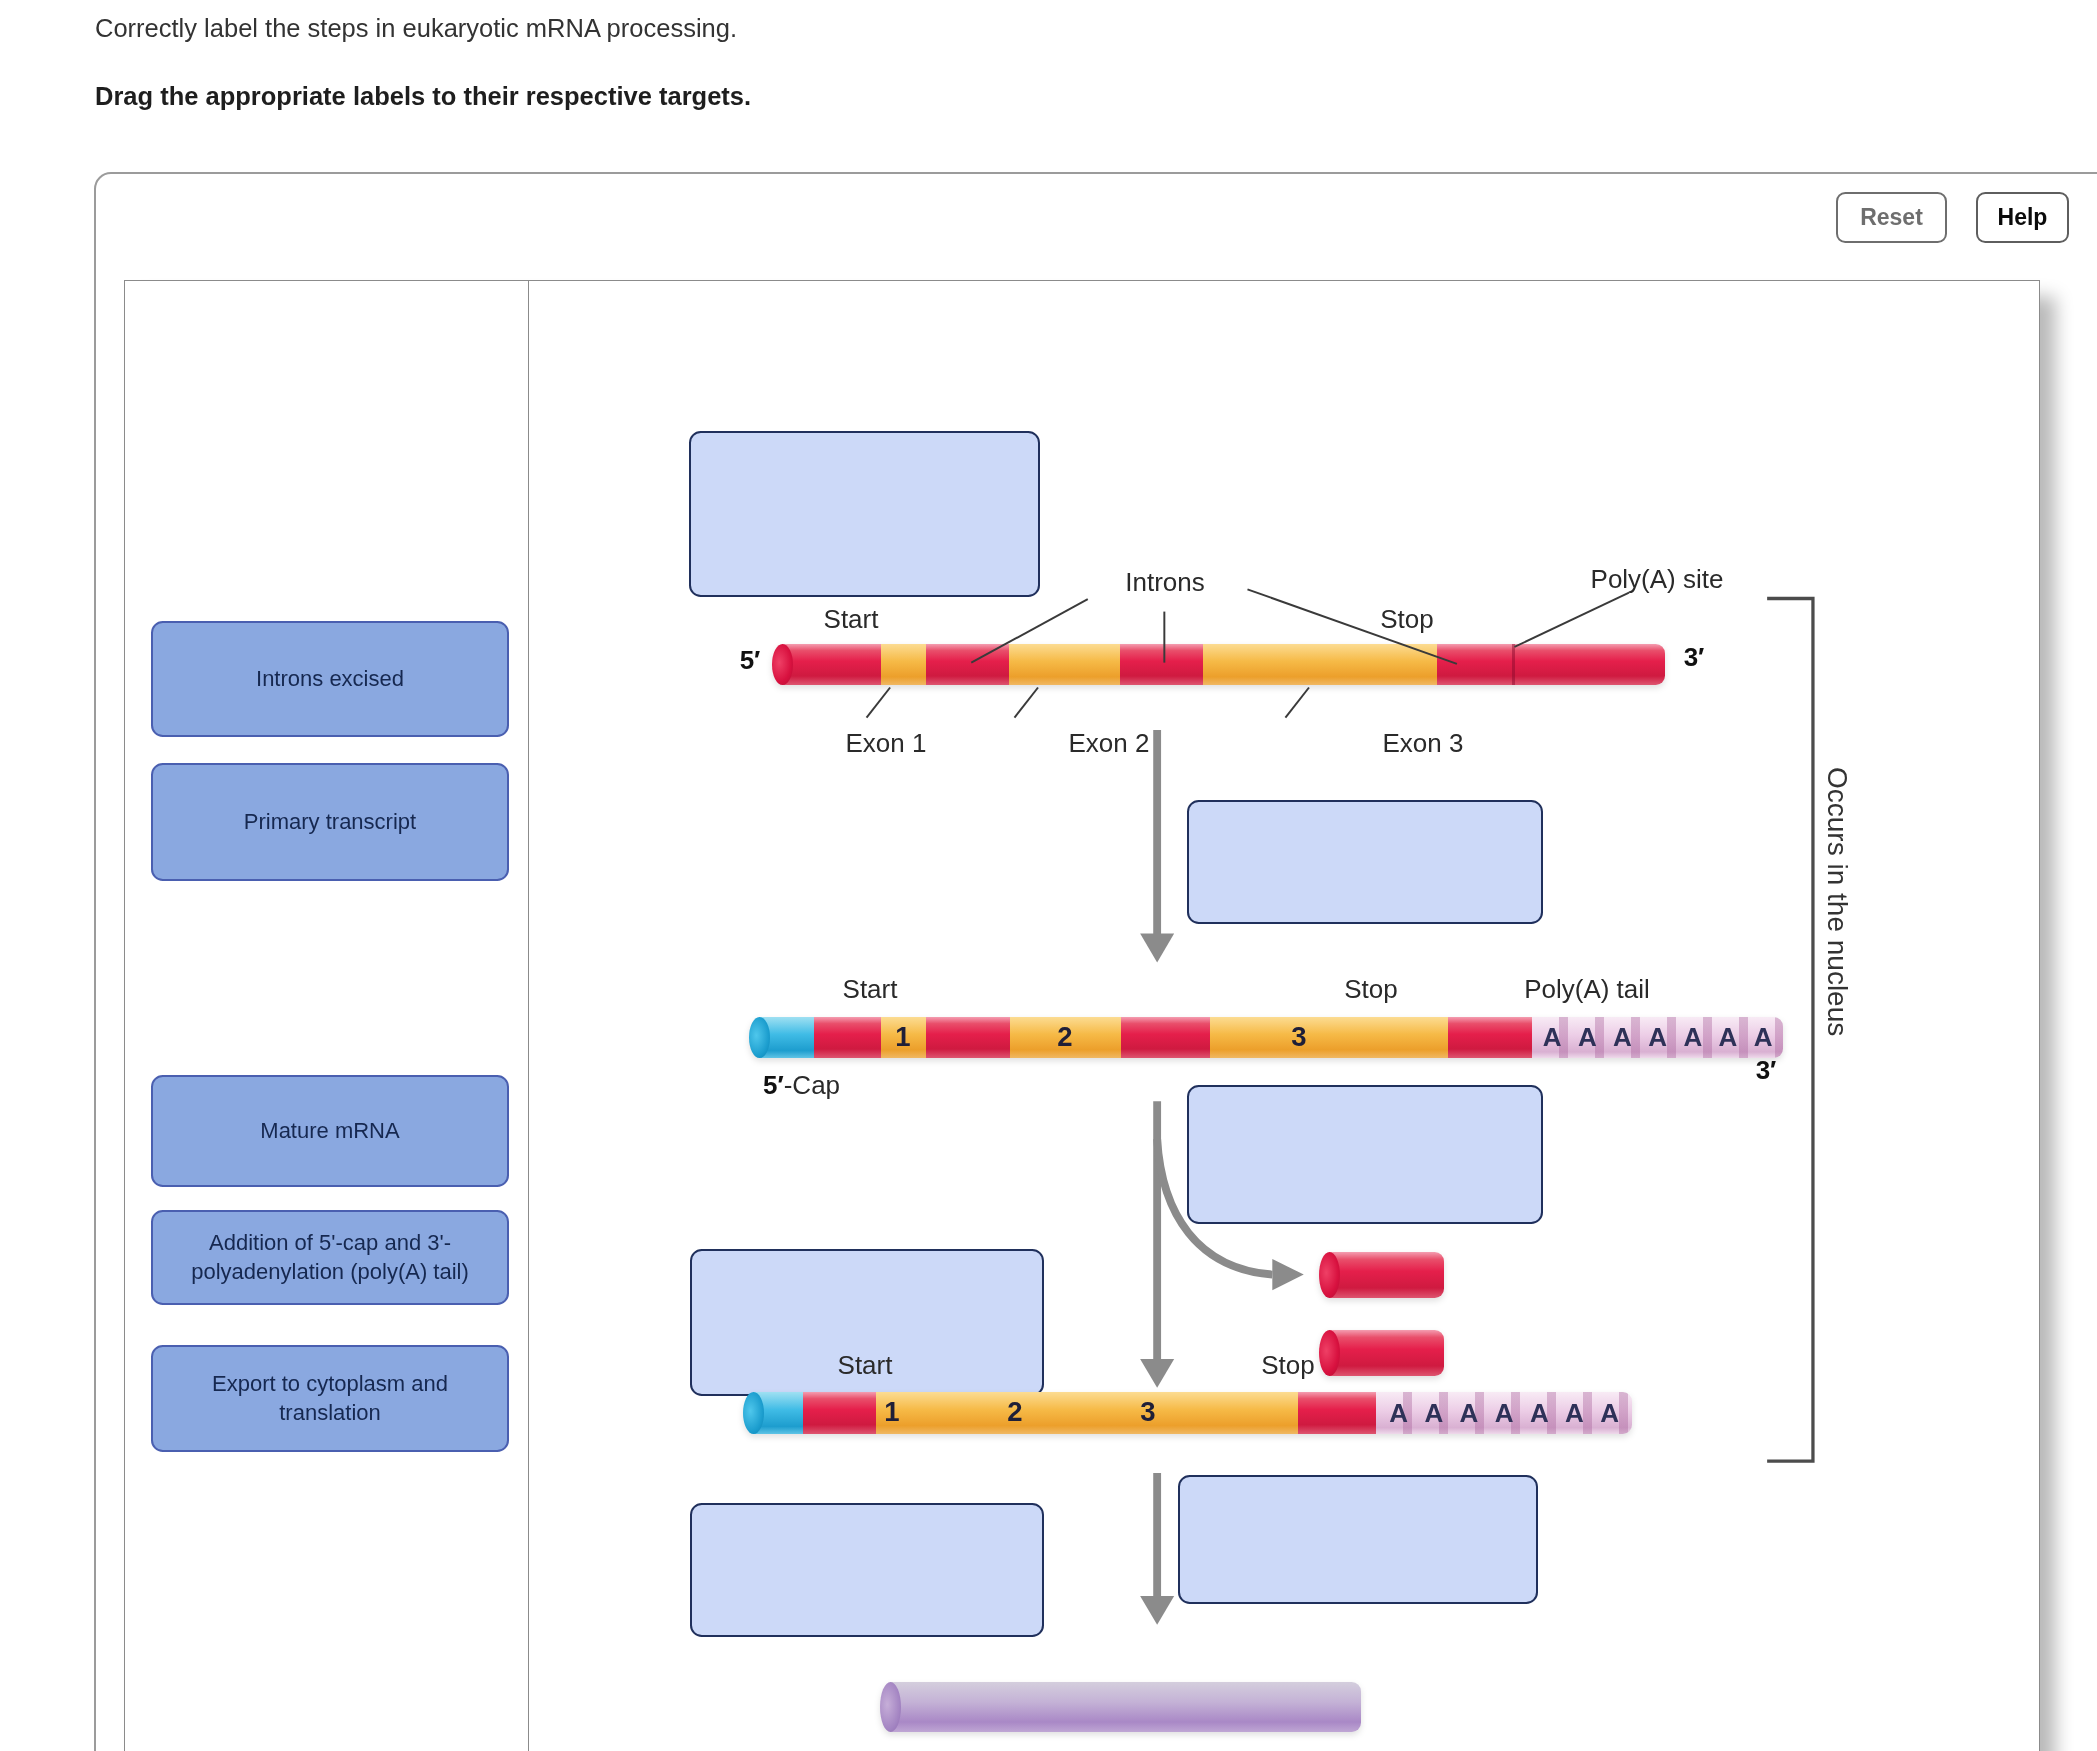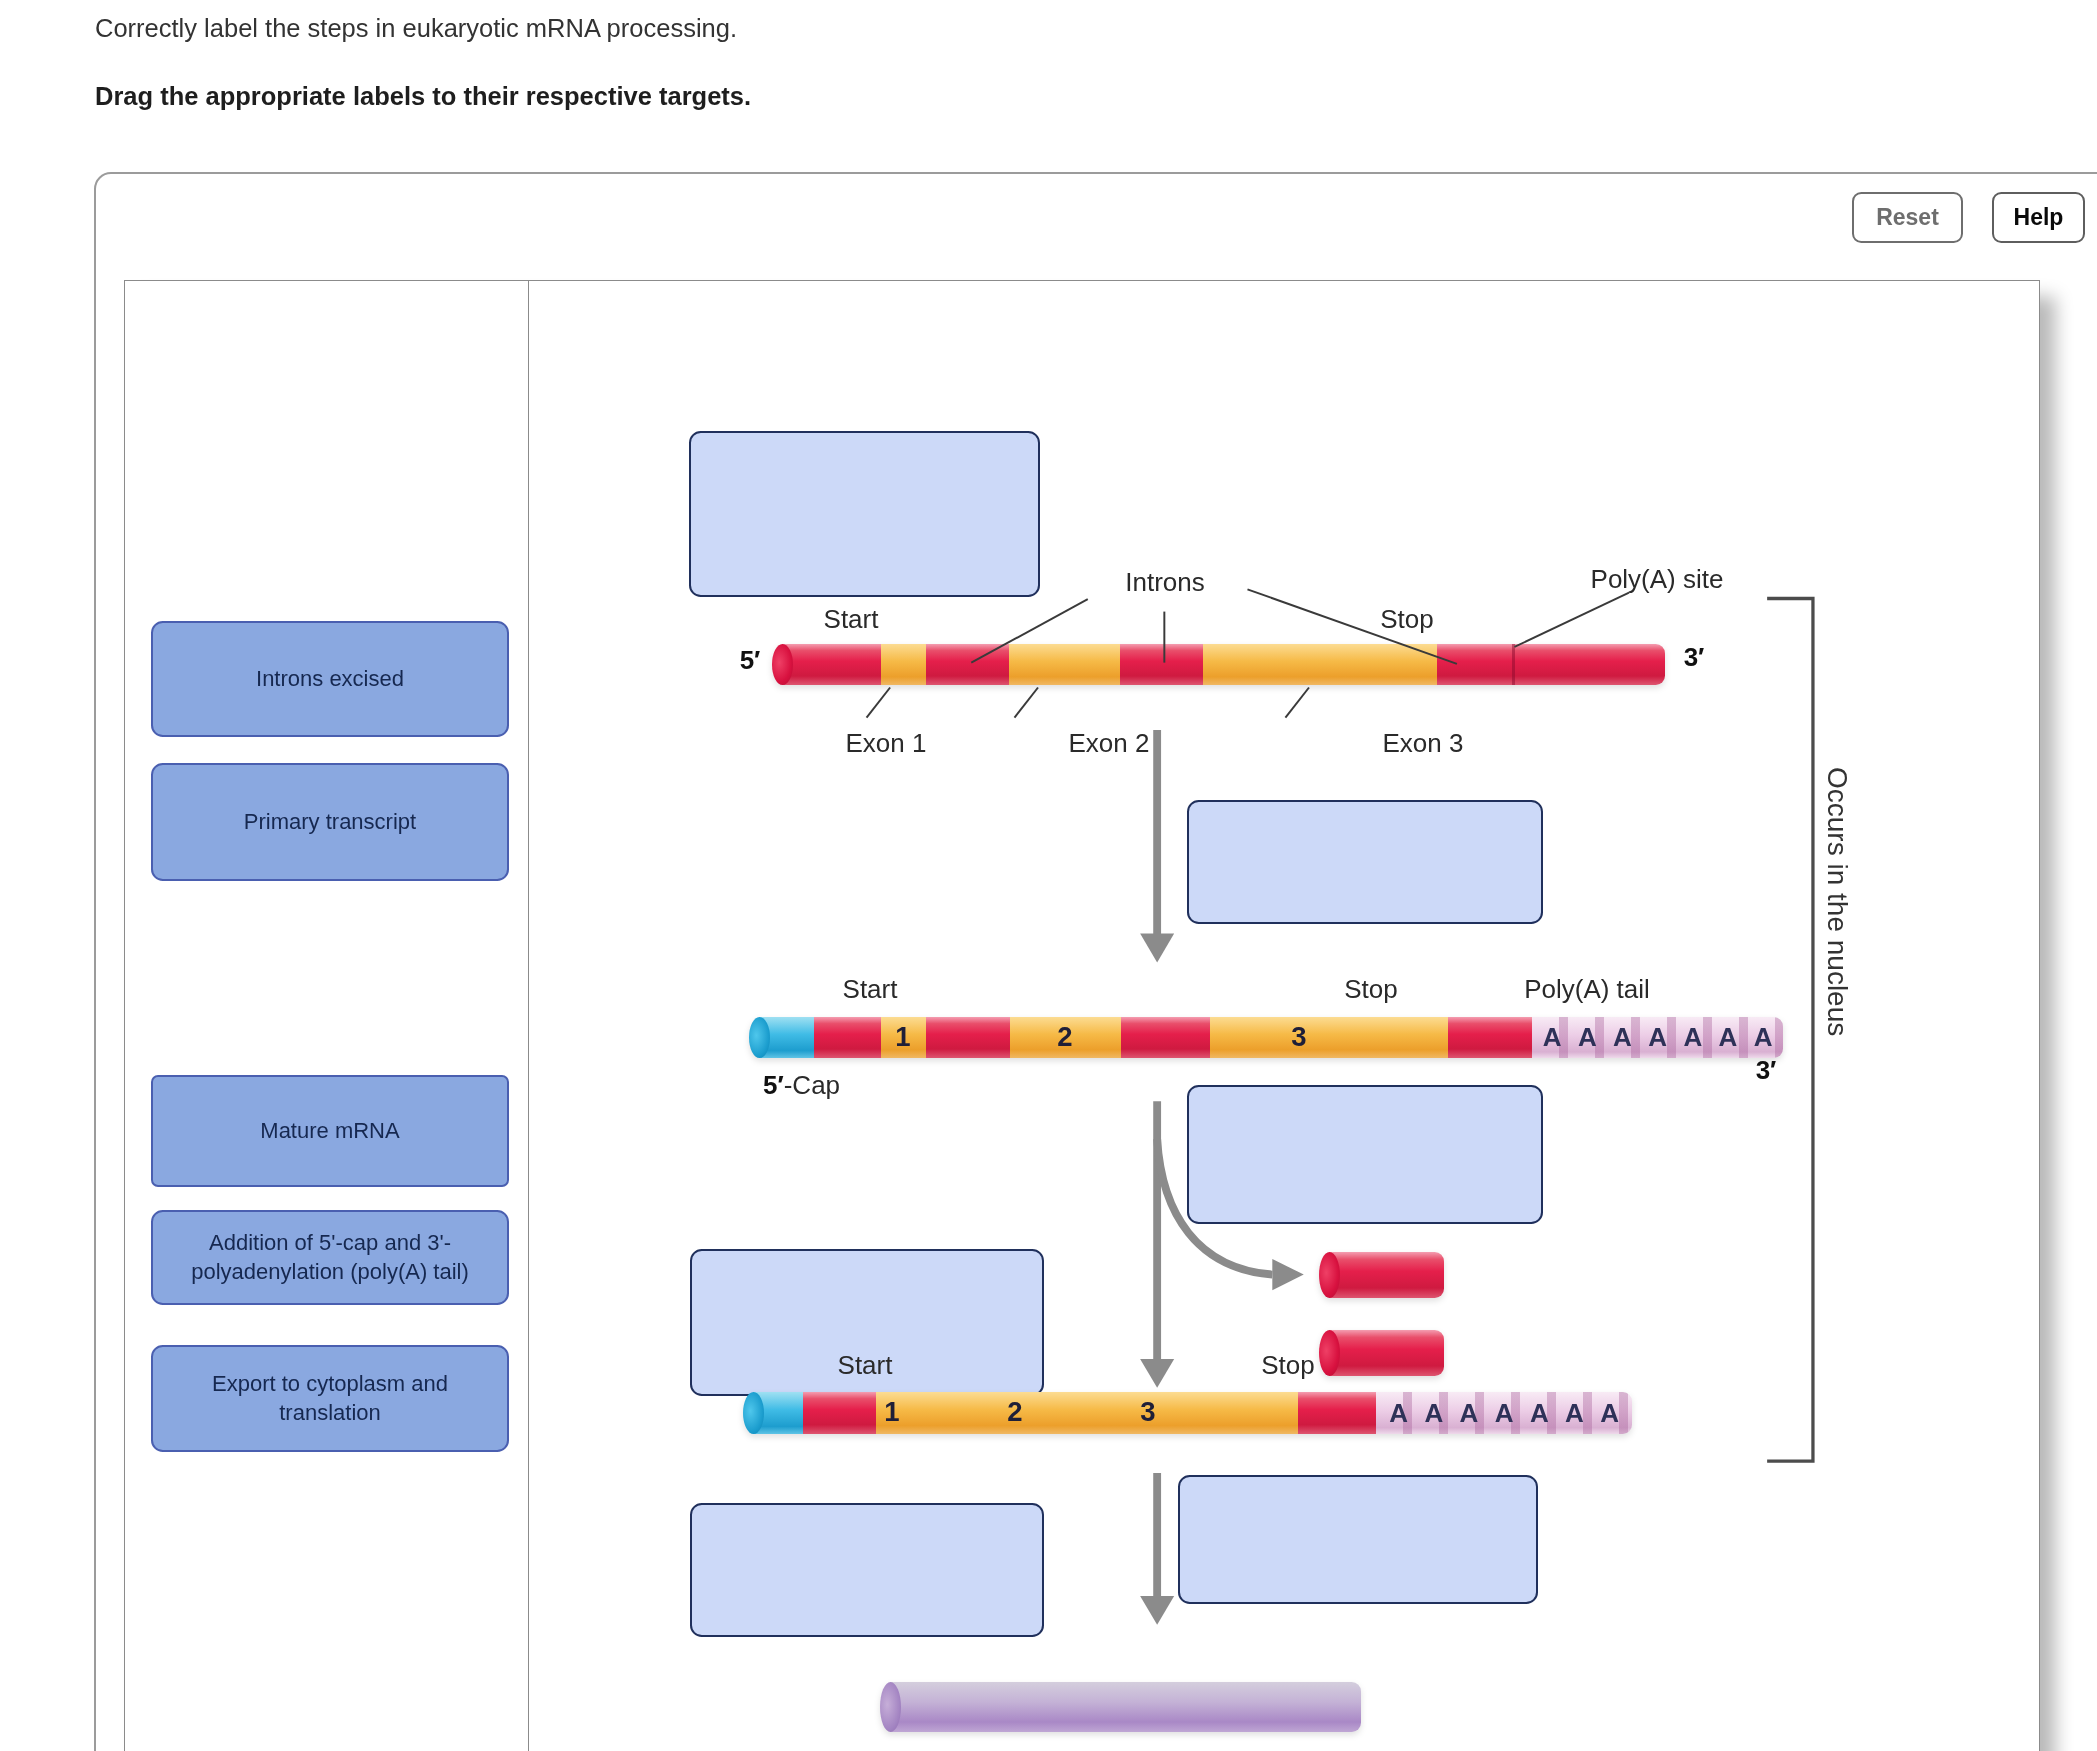--- a/index.html
+++ b/index.html
@@ -10,21 +10,21 @@
   
   .page-title{font-size:25.5px;color:#333;}
   .page-instruction{font-size:25.5px;font-weight:bold;color:#1e1e1e;}
 
   
   .outer-panel{left:94px;top:172px;width:2069px;height:1637px;
     border:2px solid #9b9b9b;border-radius:17px;background:#fff;}
 
   
   .btn{display:flex;align-items:center;justify-content:center;background:#fff;
-    border:2.6px solid #6e6e6e;border-radius:9.2px;font-size:23px;font-weight:bold;cursor:pointer;margin-left:16px;}
+    border:2.6px solid #6e6e6e;border-radius:9.2px;font-size:23px;font-weight:bold;cursor:pointer;}
   .btn-reset{left:1836px;top:192px;width:111px;height:51px;color:#6e6e6e;}
   .btn-help{left:1976px;top:192px;width:93px;height:51px;color:#0a0a0a;border-color:#5e5e5e;}
 
   
   .inner-panel{left:124px;top:280px;width:1914px;height:1571px;background:#fff;
     border:1.3px solid #8b8b8b;box-shadow:15.7px 15.7px 17px rgba(0,0,0,0.28);}
   .column-divider{left:528px;top:280px;width:1.3px;height:1571px;background:#8b8b8b;}
 
   
   .drag{left:151px;width:358px;display:flex;align-items:center;justify-content:center;
@@ -75,21 +75,21 @@
   <div class="abs outer-panel"></div>
 
   <button class="abs btn btn-reset">Reset</button>
   <button class="abs btn btn-help">Help</button>
 
   <div class="abs inner-panel"></div>
   <div class="abs column-divider"></div>
 
   <div class="abs drag" style="top:621px;height:116px;">Introns excised</div>
   <div class="abs drag" style="top:763px;height:118px;">Primary transcript</div>
-  <div class="abs drag" style="top:1075px;height:112px;border-radius:7px;">Mature mRNA</div>
+  <div class="abs drag" style="top:1075px;height:112px;">Mature mRNA</div>
   <div class="abs drag" style="top:1210px;height:95px;">Addition of 5'-cap and 3'-polyadenylation (poly(A) tail)</div>
   <div class="abs drag" style="top:1345px;height:107px;">Export to cytoplasm and translation</div>
 
   <div class="abs drop" style="left:689px;top:431px;width:351px;height:166px;"></div>
   <div class="abs drop" style="left:1187px;top:800px;width:356px;height:124px;"></div>
   <div class="abs drop" style="left:1187px;top:1085px;width:356px;height:139px;"></div>
   <div class="abs drop" style="left:690px;top:1249px;width:354px;height:147px;"></div>
   <div class="abs drop" style="left:690px;top:1503px;width:354px;height:134px;"></div>
   <div class="abs drop" style="left:1178px;top:1475px;width:360px;height:129px;"></div>
 

